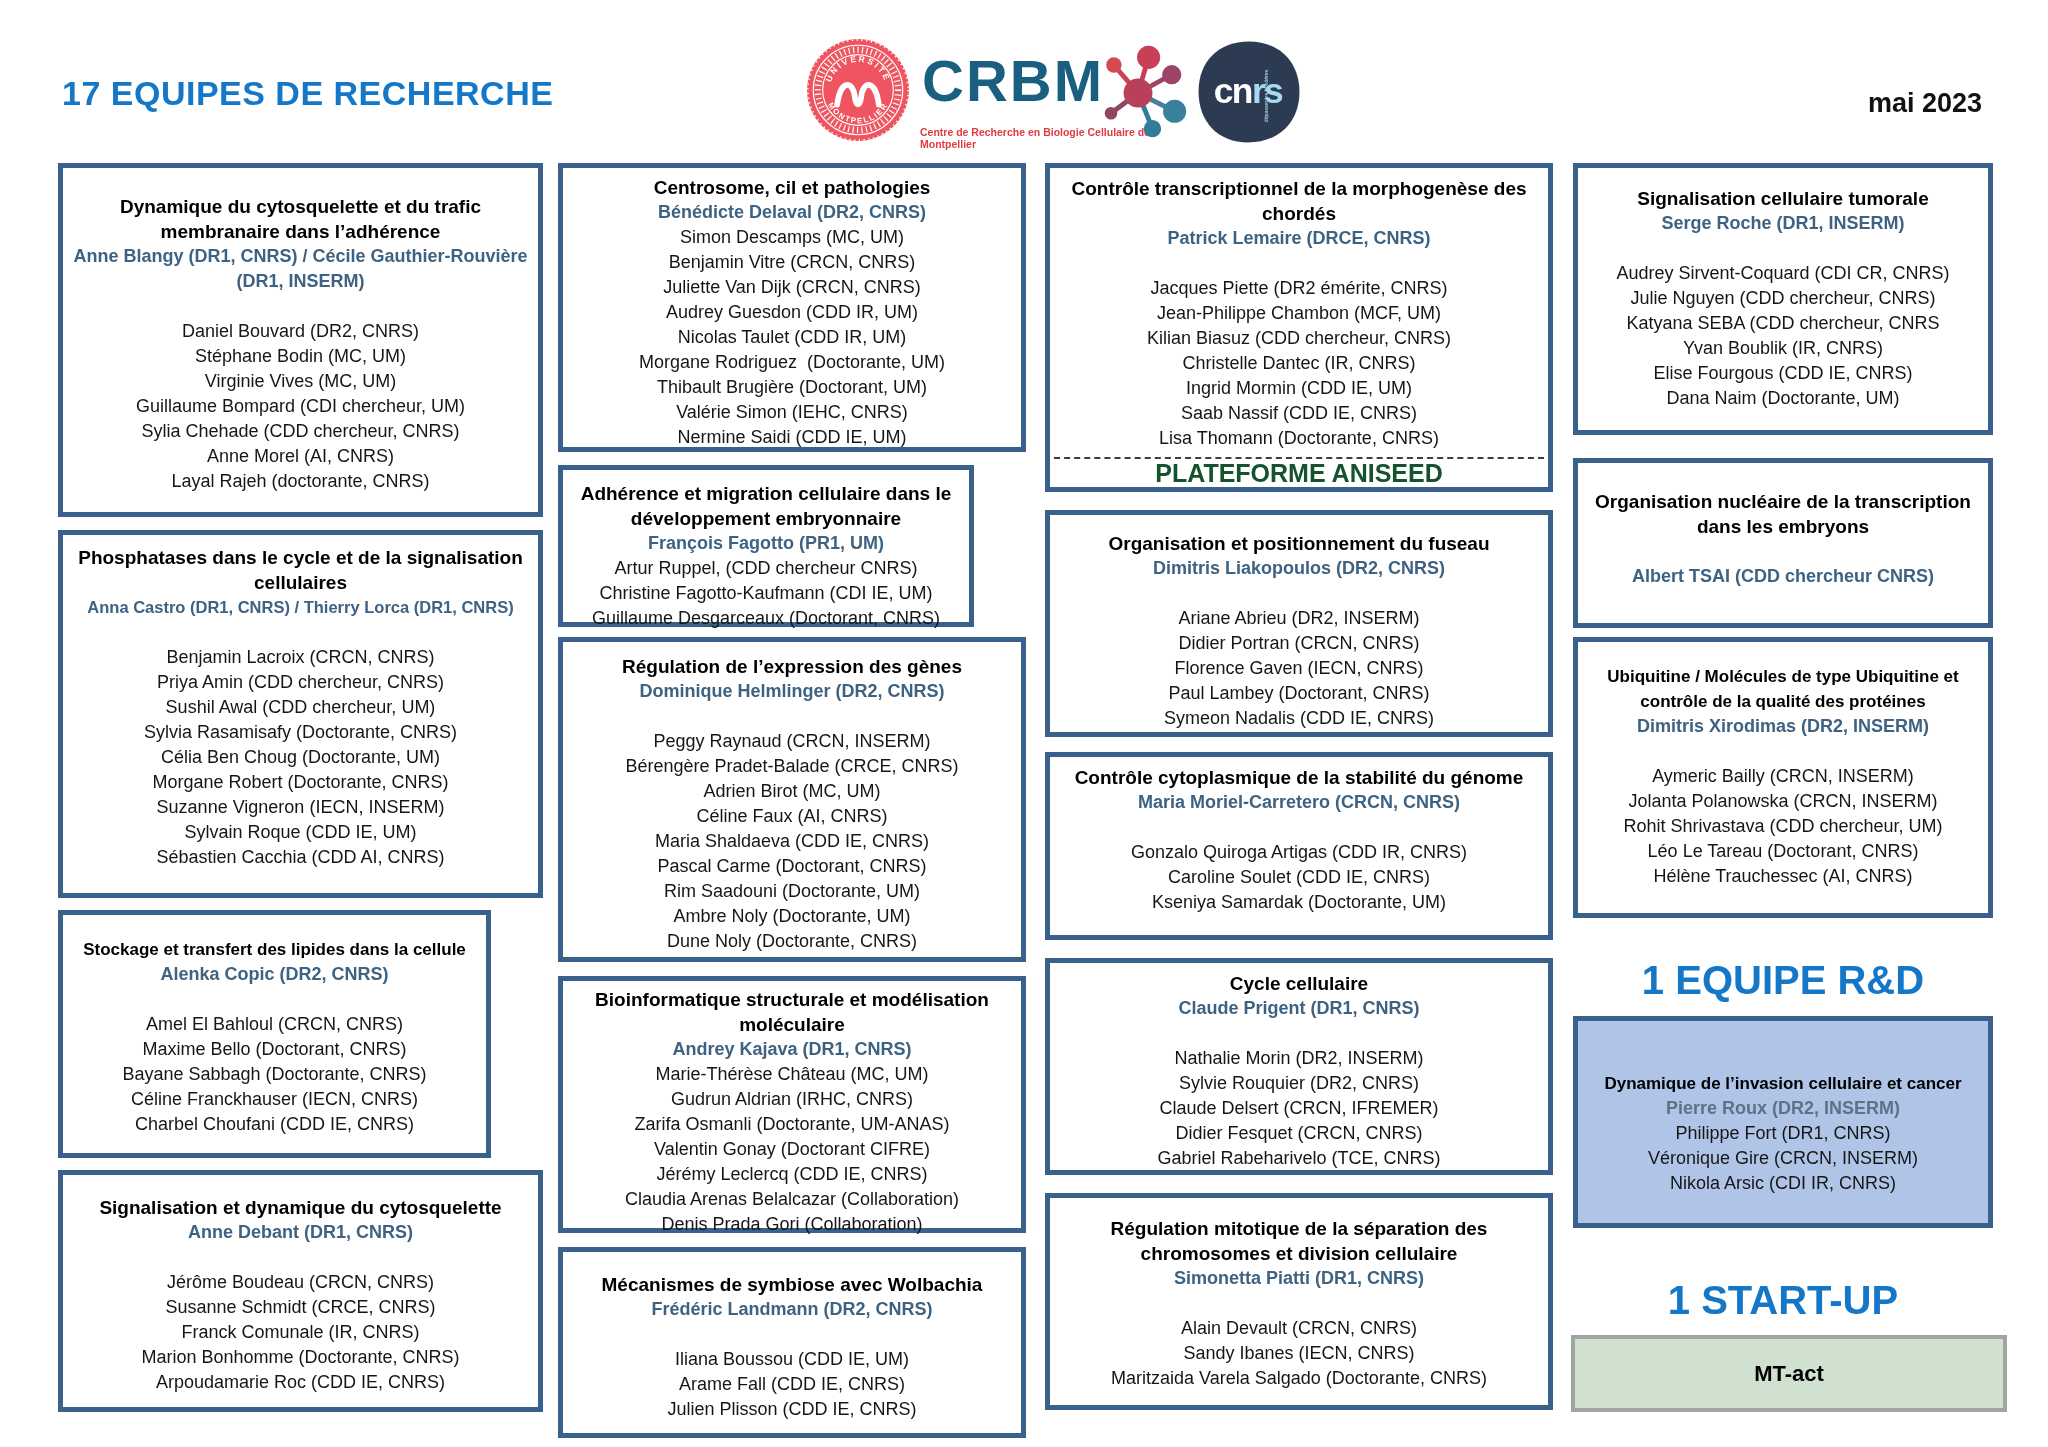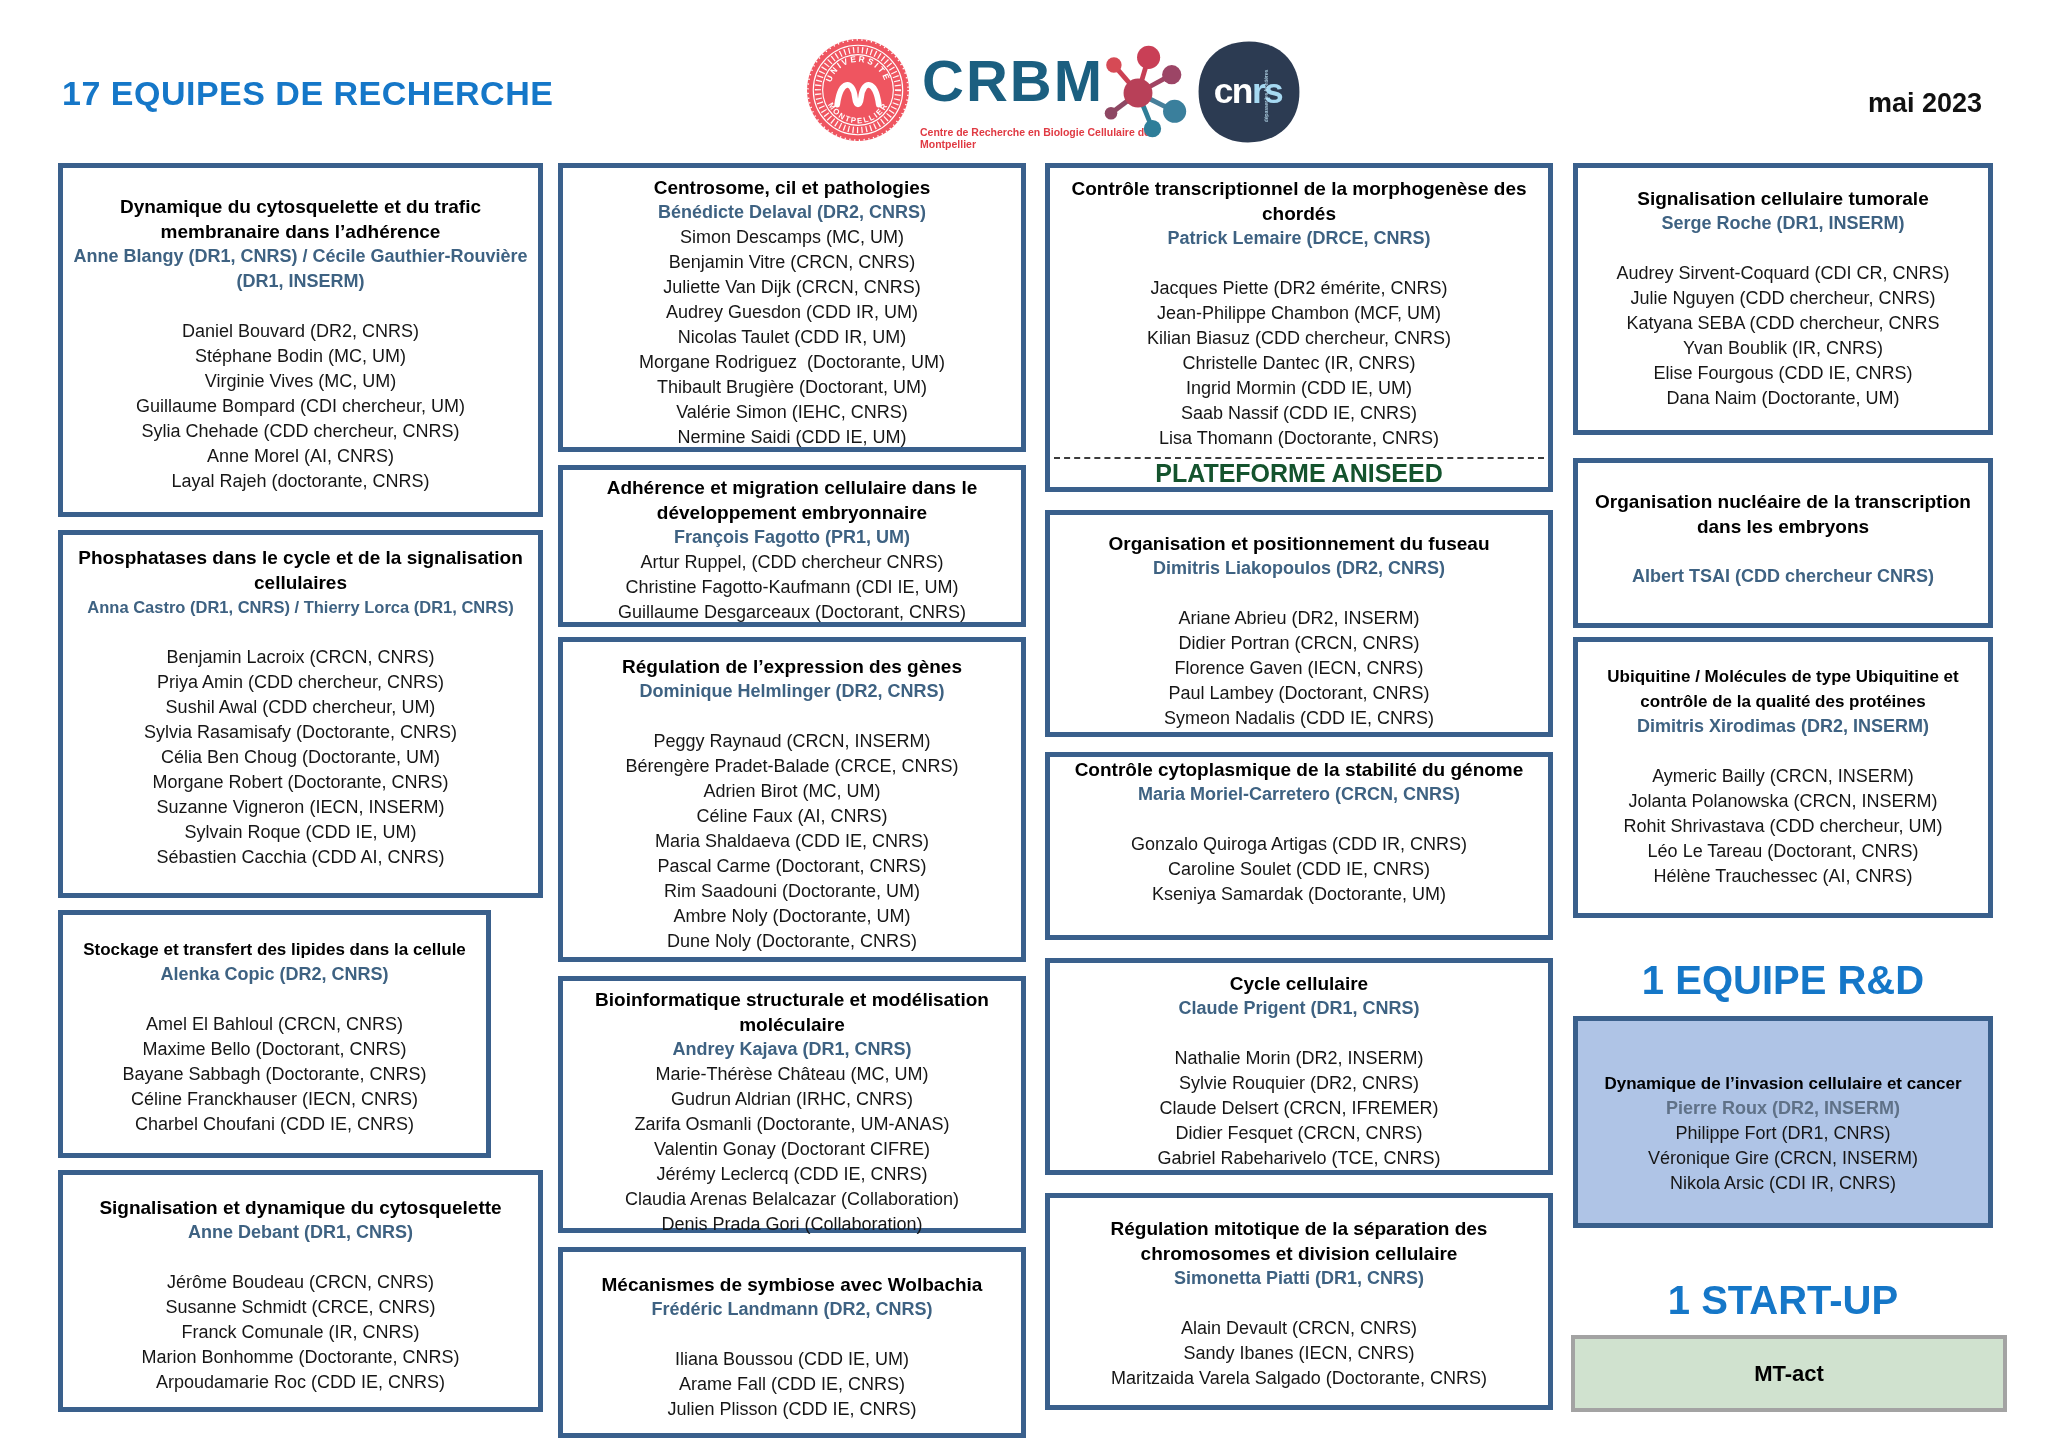--- a/index.html
+++ b/index.html
@@ -152,21 +152,21 @@
         <div class="member">Juliette Van Dijk (CRCN, CNRS)</div>
         <div class="member">Audrey Guesdon (CDD IR, UM)</div>
         <div class="member">Nicolas Taulet (CDD IR, UM)</div>
         <div class="member">Morgane Rodriguez  (Doctorante, UM)</div>
         <div class="member">Thibault Brugière (Doctorant, UM)</div>
         <div class="member">Valérie Simon (IEHC, CNRS)</div>
         <div class="member">Nermine Saidi (CDD IE, UM)</div>
       </div>
   </div>
 
-  <div class="box" style="left:558px;top:465px;width:468px;height:162px;padding-top:5px;">
+  <div class="box" style="left:558px;top:465px;width:416px;height:162px;padding-top:11px;">
     <div class="t-title">Adhérence et migration cellulaire dans le développement embryonnaire</div>
     <div class="t-leader">François Fagotto (PR1, UM)</div>
     <div class="t-members">
         <div class="member">Artur Ruppel, (CDD chercheur CNRS)</div>
         <div class="member">Christine Fagotto-Kaufmann (CDI IE, UM)</div>
         <div class="member">Guillaume Desgarceaux (Doctorant, CNRS)</div>
       </div>
   </div>
 
   <div class="box" style="left:558px;top:637px;width:468px;height:325px;padding-top:12px;">
@@ -230,21 +230,21 @@
     <div class="t-leader">Dimitris Liakopoulos (DR2, CNRS)</div>
     <div class="t-members gap">
         <div class="member">Ariane Abrieu (DR2, INSERM)</div>
         <div class="member">Didier Portran (CRCN, CNRS)</div>
         <div class="member">Florence Gaven (IECN, CNRS)</div>
         <div class="member">Paul Lambey (Doctorant, CNRS)</div>
         <div class="member">Symeon Nadalis (CDD IE, CNRS)</div>
       </div>
   </div>
 
-  <div class="box" style="left:1045px;top:752px;width:508px;height:188px;padding-top:0;">
+  <div class="box" style="left:1045px;top:752px;width:508px;height:188px;padding-top:8px;">
     <div class="t-title">Contrôle cytoplasmique de la stabilité du génome</div>
     <div class="t-leader">Maria Moriel-Carretero (CRCN, CNRS)</div>
     <div class="t-members gap">
         <div class="member">Gonzalo Quiroga Artigas (CDD IR, CNRS)</div>
         <div class="member">Caroline Soulet (CDD IE, CNRS)</div>
         <div class="member">Kseniya Samardak (Doctorante, UM)</div>
       </div>
   </div>
 
   <div class="box" style="left:1045px;top:958px;width:508px;height:217px;padding-top:8px;">

